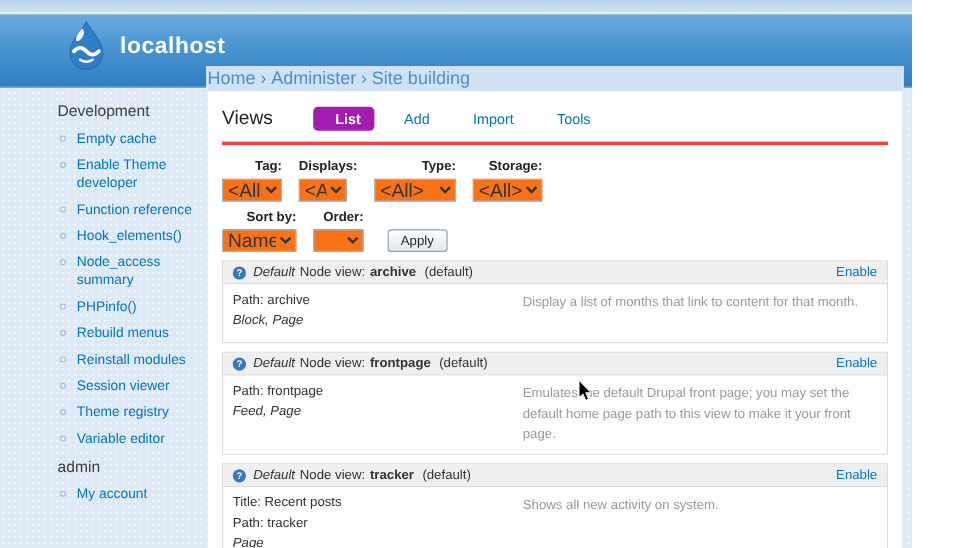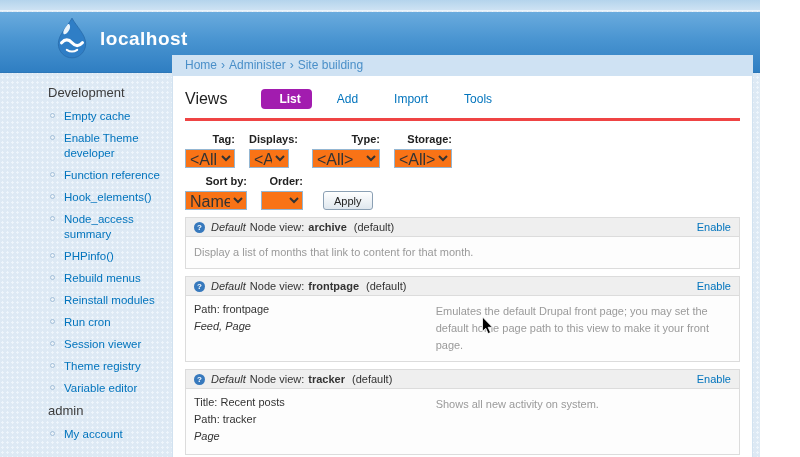--- a/index.html
+++ b/index.html
@@ -38,21 +38,21 @@
     border:1px solid #a3bed8; border-radius:50%; background:#edf4fa;
   }
   
   .panel {
     position:absolute; left:172px; top:55px; width:581px; bottom:0;
     background:#ffffff; z-index:5;
     border-left:1px solid #d2e2f0; border-right:1px solid #d2e2f0;
   }
   .breadcrumb {
     height:21px; background:#cfe2f3; line-height:21px;
-    padding-left:12px; font-size:12px; color:#5a96c8;
+    padding-left:0; font-size:15px; color:#5a96c8;
   }
   .crumb { color:#4a8fc8; text-decoration:none; cursor:pointer; }
   .crumb-sep { margin:0 4px; color:#4a8fc8; }
   .content { padding:9px 12px 0 12px; }
   .title-row {
     display:flex; align-items:center; padding:4px 0 9px 0;
     border-bottom:3px solid #ef4444;
   }
   .page-title { font-size:16px; color:#222222; margin-right:34px; }
   .tab {
@@ -120,21 +120,20 @@
     <div class="side-heading">Development</div>
 
     <div class="side-item"><span class="bullet"></span><span>Empty cache</span></div>
     <div class="side-item"><span class="bullet"></span><span>Enable Theme developer</span></div>
     <div class="side-item"><span class="bullet"></span><span>Function reference</span></div>
     <div class="side-item"><span class="bullet"></span><span>Hook_elements()</span></div>
     <div class="side-item"><span class="bullet"></span><span>Node_access summary</span></div>
     <div class="side-item"><span class="bullet"></span><span>PHPinfo()</span></div>
     <div class="side-item"><span class="bullet"></span><span>Rebuild menus</span></div>
     <div class="side-item"><span class="bullet"></span><span>Reinstall modules</span></div>
-    <div class="side-item"><span class="bullet"></span><span>Run cron</span></div>
     <div class="side-item"><span class="bullet"></span><span>Session viewer</span></div>
     <div class="side-item"><span class="bullet"></span><span>Theme registry</span></div>
     <div class="side-item"><span class="bullet"></span><span>Variable editor</span></div>
 
     <div class="side-heading second">admin</div>
 
     <div class="side-item"><span class="bullet"></span><span>My account</span></div>
 
   </div>
 
@@ -189,20 +188,24 @@
       <div class="view-row">
         <div class="row-header">
           <span class="help-icon">?</span>
           <span class="vtype">Default</span>
           <span class="vkind">Node view:</span>
           <span class="vname">archive</span>
           <span class="vsuffix">(default)</span>
           <span class="enable-link">Enable</span>
         </div>
         <div class="row-body">
+          <div class="body-left">
+            <div class="line">Path: archive</div>
+            <div class="line displays-line">Block, Page</div>
+          </div>
           <div class="body-right">Display a list of months that link to content for that month.</div>
         </div>
       </div>
 
       <div class="view-row">
         <div class="row-header">
           <span class="help-icon">?</span>
           <span class="vtype">Default</span>
           <span class="vkind">Node view:</span>
           <span class="vname">frontpage</span>

